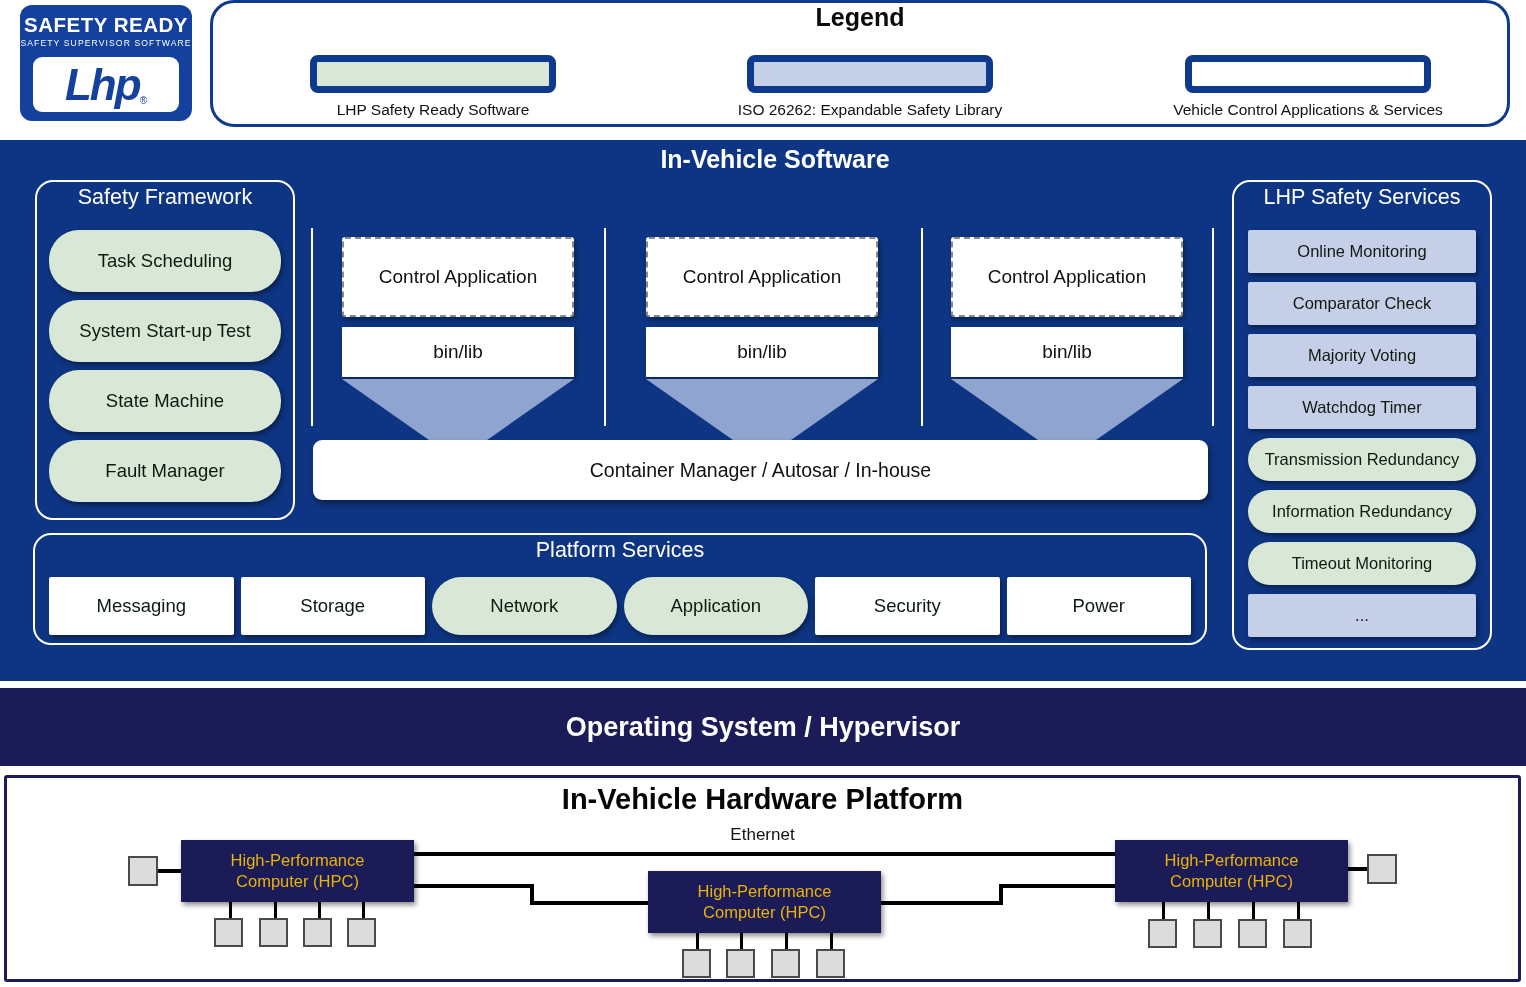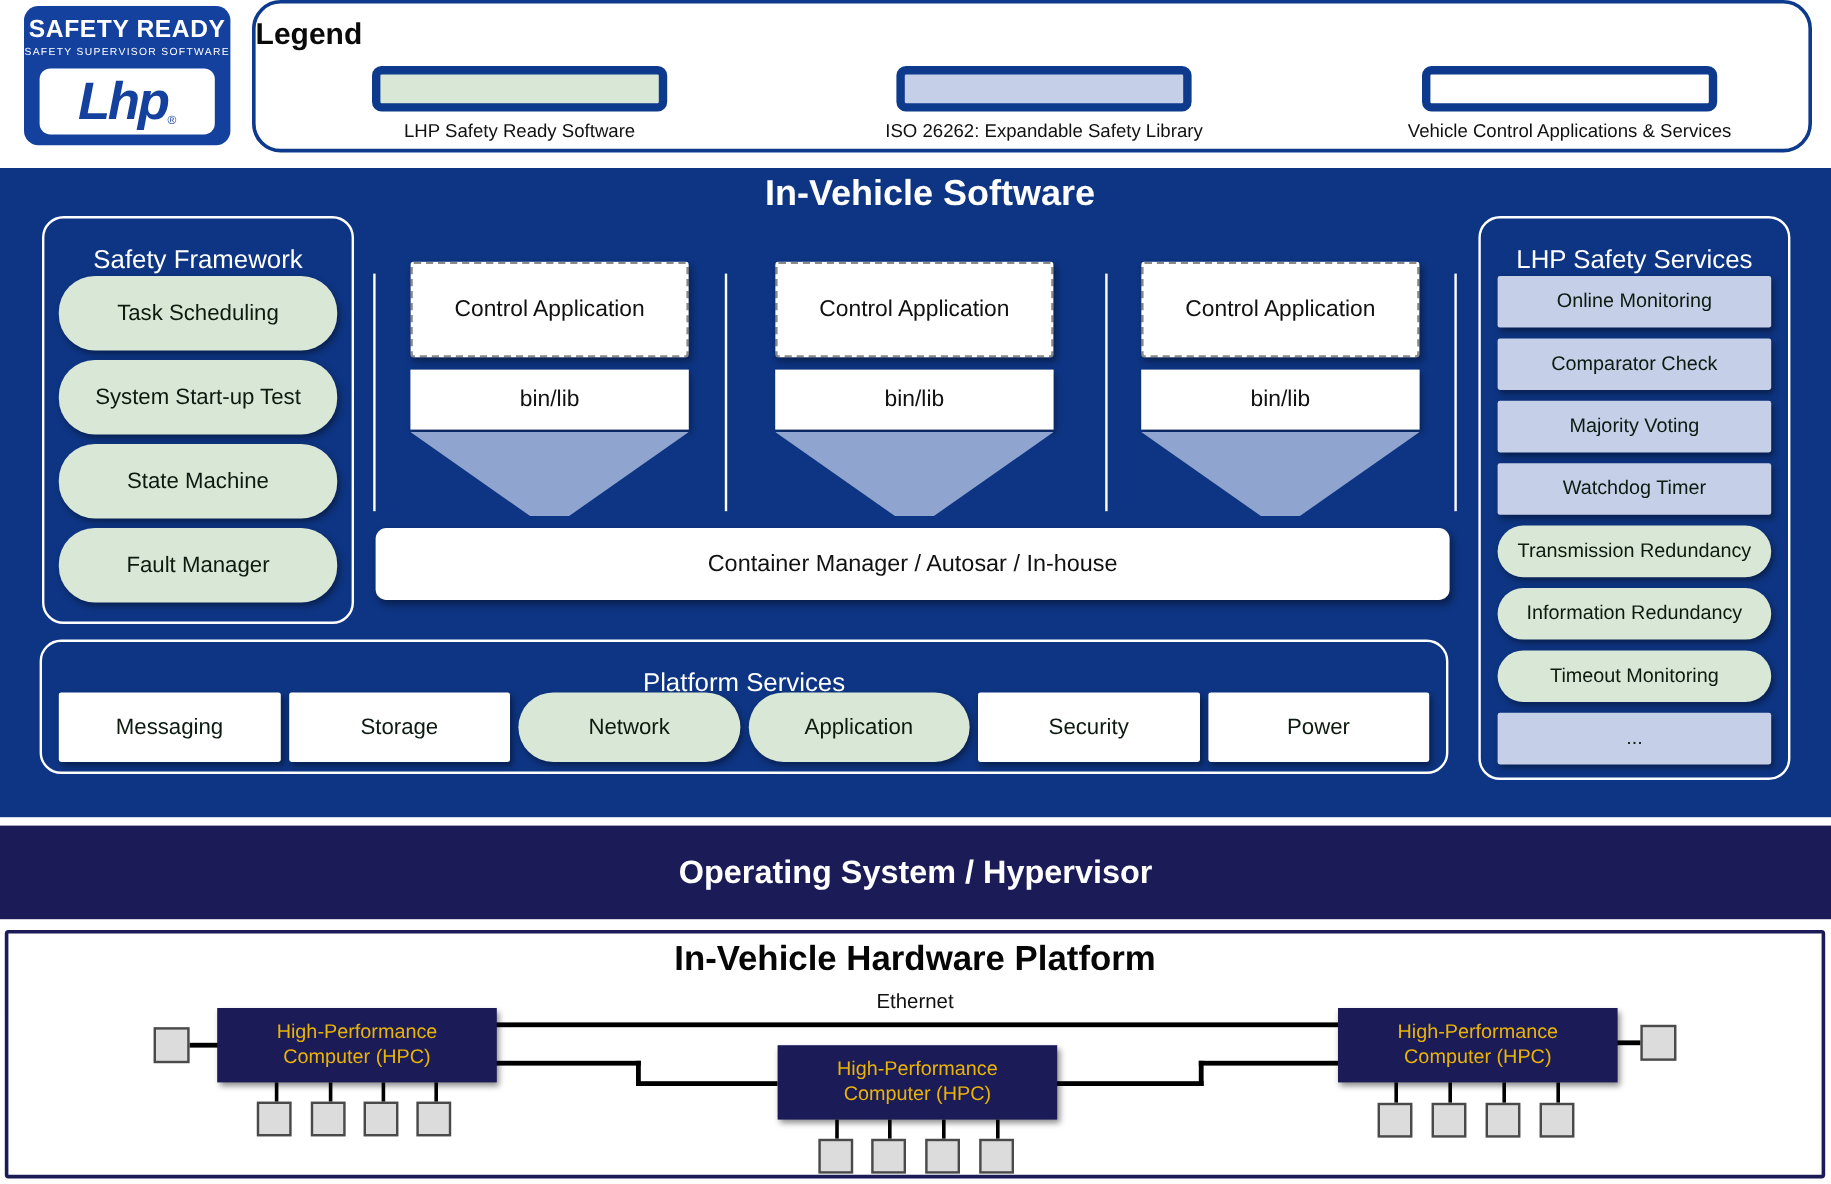--- a/index.html
+++ b/index.html
@@ -12,48 +12,48 @@
   .logo-title { color: #fff; font-weight: bold; font-size: 20.5px; letter-spacing: 0.5px; margin-top: 8px; }
   .logo-subtitle { color: #fff; font-size: 8.6px; letter-spacing: 1.1px; margin-top: 1px; }
   .logo-panel { position: absolute; left: 13px; right: 13px; top: 52px; bottom: 9px;
                 background: #fff; border-radius: 9px; display: flex; align-items: center; justify-content: center; }
   .lhp { color: #15419e; font-weight: bold; font-style: italic; font-size: 44px; letter-spacing: -2px; }
   .reg { color: #15419e; font-size: 10px; align-self: flex-end; margin-bottom: 6px; }
 
   
   .legend { position: absolute; left: 210px; top: 0px; width: 1300px; height: 127px;
             background: #fff; border: 3px solid #0d3a8c; border-radius: 24px; }
-  .legend-title { text-align: left; font-size: 25px; font-weight: bold; color: #0a0a0a; margin-top: 12px; }
+  .legend-title { text-align: center; font-size: 25px; font-weight: bold; color: #0a0a0a; }
   .legend-item { position: absolute; top: 52px; width: 340px; text-align: center; }
   .swatch { width: 246px; height: 38px; margin: 0 auto; border: 7px solid #0d3a8c; border-radius: 8px; }
   .swatch.green { background: #d9e8d6; }
   .swatch.blue  { background: #c6cfe8; }
   .swatch.white { background: #ffffff; }
   .legend-label { margin-top: 8px; font-size: 15.5px; color: #111; }
 
   
   .ivs { position: absolute; left: 0; top: 140px; width: 1526px; height: 541px; background: #0e3583; }
-  .ivs-title { text-align: center; color: #fff; font-size: 30px; font-weight: 600; margin-top: 5px; padding-left: 24px; }
+  .ivs-title { text-align: center; color: #fff; font-size: 25px; font-weight: 600; margin-top: 5px; padding-left: 24px; }
 
   .panel { position: absolute; border: 2px solid #ffffff; border-radius: 18px; }
-  .panel-title { text-align: center; color: #fff; font-size: 21.5px; font-weight: 500; margin-top: 22px; }
+  .panel-title { text-align: center; color: #fff; font-size: 21.5px; font-weight: 500; margin-top: 3px; }
 
   .sf { left: 35px; top: 40px; width: 260px; height: 340px; }
   .sf-items { position: absolute; left: 12px; right: 12px; top: 48px; }
   .sf-items .item { height: 62px; margin-bottom: 8px; font-size: 18.5px; }
 
   .item { display: flex; align-items: center; justify-content: center; color: #0c1a10;
           box-shadow: 2px 3px 5px rgba(0,0,0,0.4); border-radius: 2px; text-align: center; }
   .green-item { background: #d9e8d6; border-radius: 30px; }
   .blue-item  { background: #c6cfe8; }
   .white-item { background: #ffffff; }
 
   .divider { position: absolute; top: 88px; width: 2px; height: 198px; background: #ffffff; }
 
-  .app-col { position: absolute; top: 78px; width: 232px; }
+  .app-col { position: absolute; top: 97px; width: 232px; }
   .app-box { height: 80px; background: #fff; border: 2px dashed #8a8a8a; border-radius: 3px;
              display: flex; align-items: center; justify-content: center; font-size: 19px; color: #111;
              box-shadow: 2px 3px 5px rgba(0,0,0,0.35); }
   .bin-box { height: 50px; margin-top: 10px; background: #fff; display: flex; align-items: center;
              justify-content: center; font-size: 19px; color: #111; box-shadow: 2px 3px 5px rgba(0,0,0,0.35); }
   .funnel { height: 70px; margin-top: 2px; background: #8fa5cf;
             clip-path: polygon(0 0, 100% 0, 57% 100%, 43% 100%); }
 
   .container-bar { position: absolute; left: 313px; top: 300px; width: 895px; height: 60px;
                    background: #fff; border-radius: 9px; display: flex; align-items: center;

